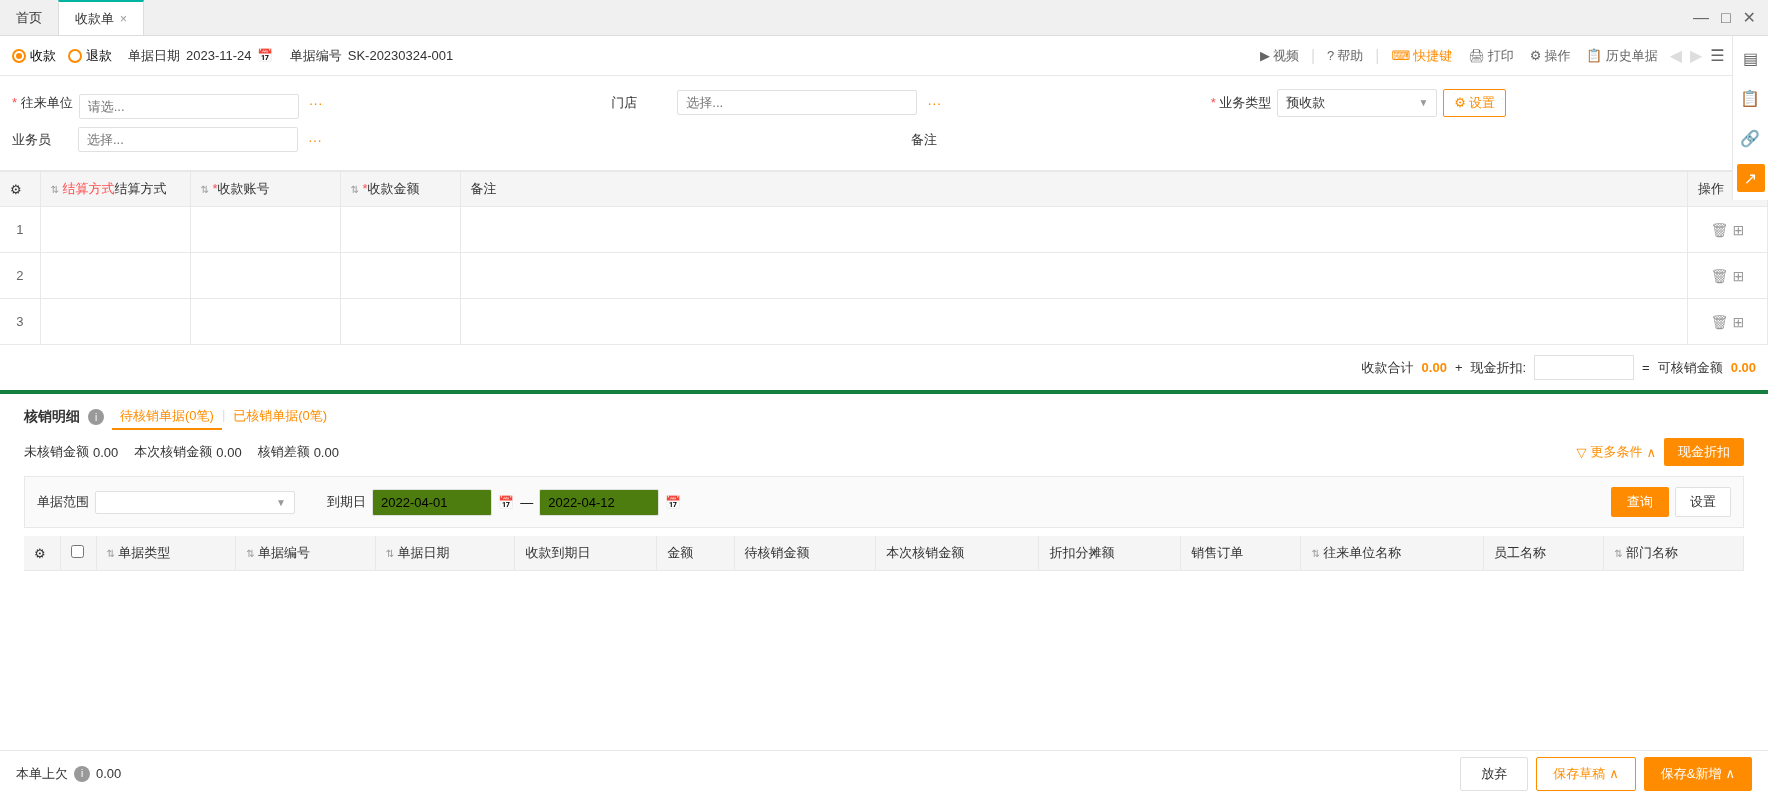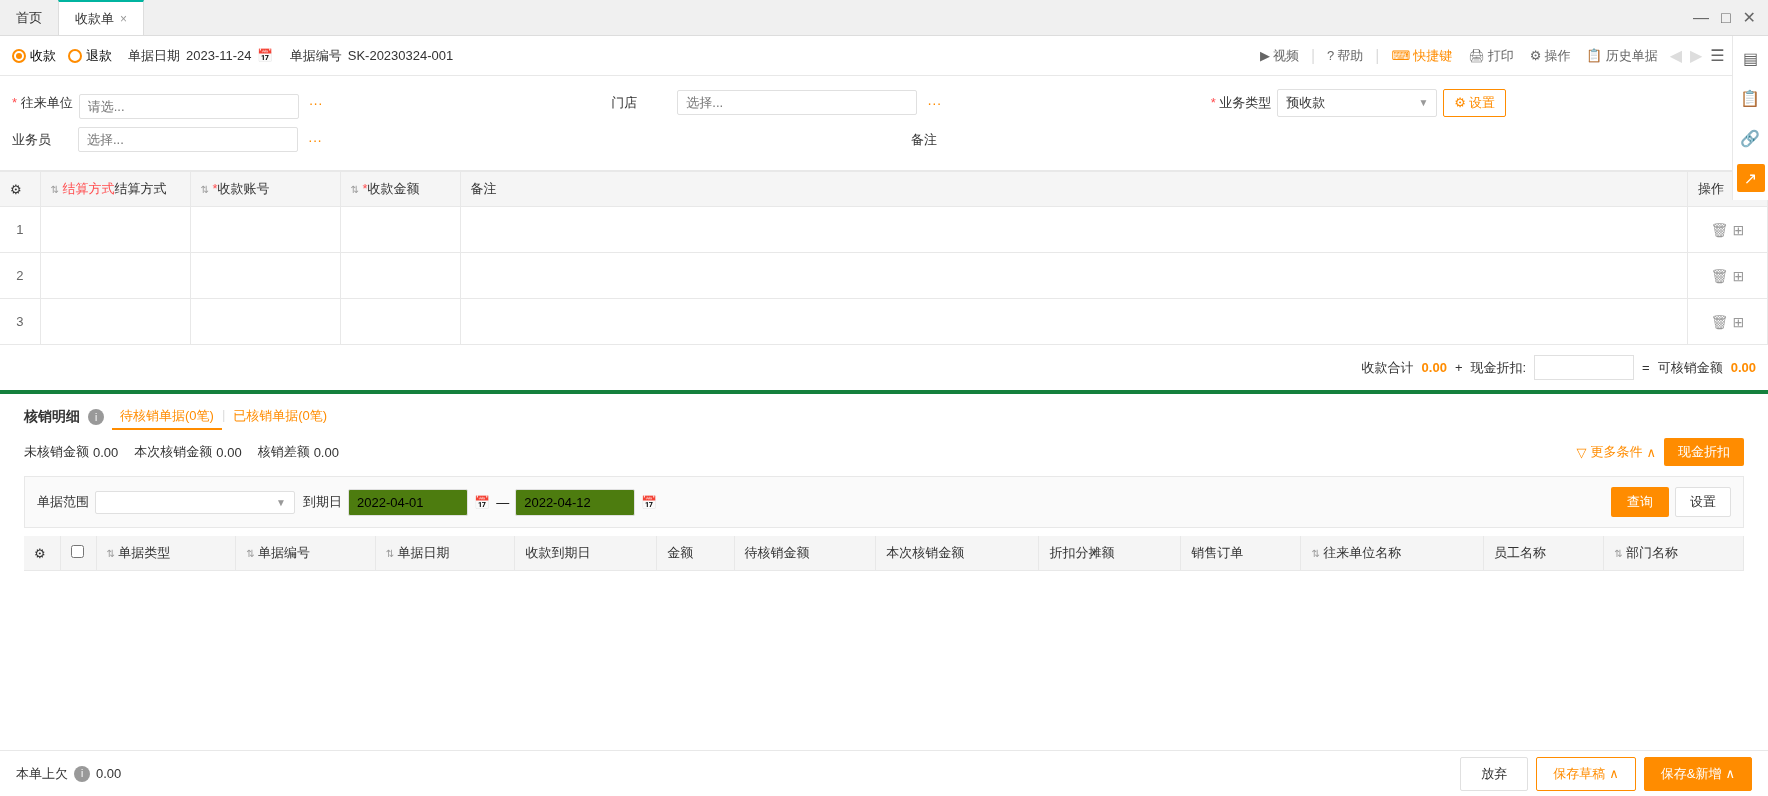--- a/index.html
+++ b/index.html
@@ -173,21 +173,21 @@
       cursor: pointer; font-size: 12px;
     }
     .auto-verify-btn {
       background: #ff8c00; color: #fff; border: none; padding: 5px 14px;
       border-radius: 2px; cursor: pointer; font-size: 13px;
     }
 
     
     .search-form {
       border: 1px solid #e8e8e8; padding: 10px 12px; margin-bottom: 8px;
-      background: #fafafa; display: flex; align-items: center; gap: 8px;
+      background: #fafafa; display: flex; align-items: center; gap: 32px;
     }
     .search-field { display: flex; align-items: center; gap: 6px; }
     .search-label { color: #333; white-space: nowrap; }
     .search-select {
       border: 1px solid #e0e0e0; padding: 5px 8px; width: 200px;
       background: #fff; display: flex; align-items: center; justify-content: space-between;
       cursor: pointer; border-radius: 2px;
     }
     .search-date {
       border: 1px solid #e0e0e0; padding: 5px 8px; width: 120px;

